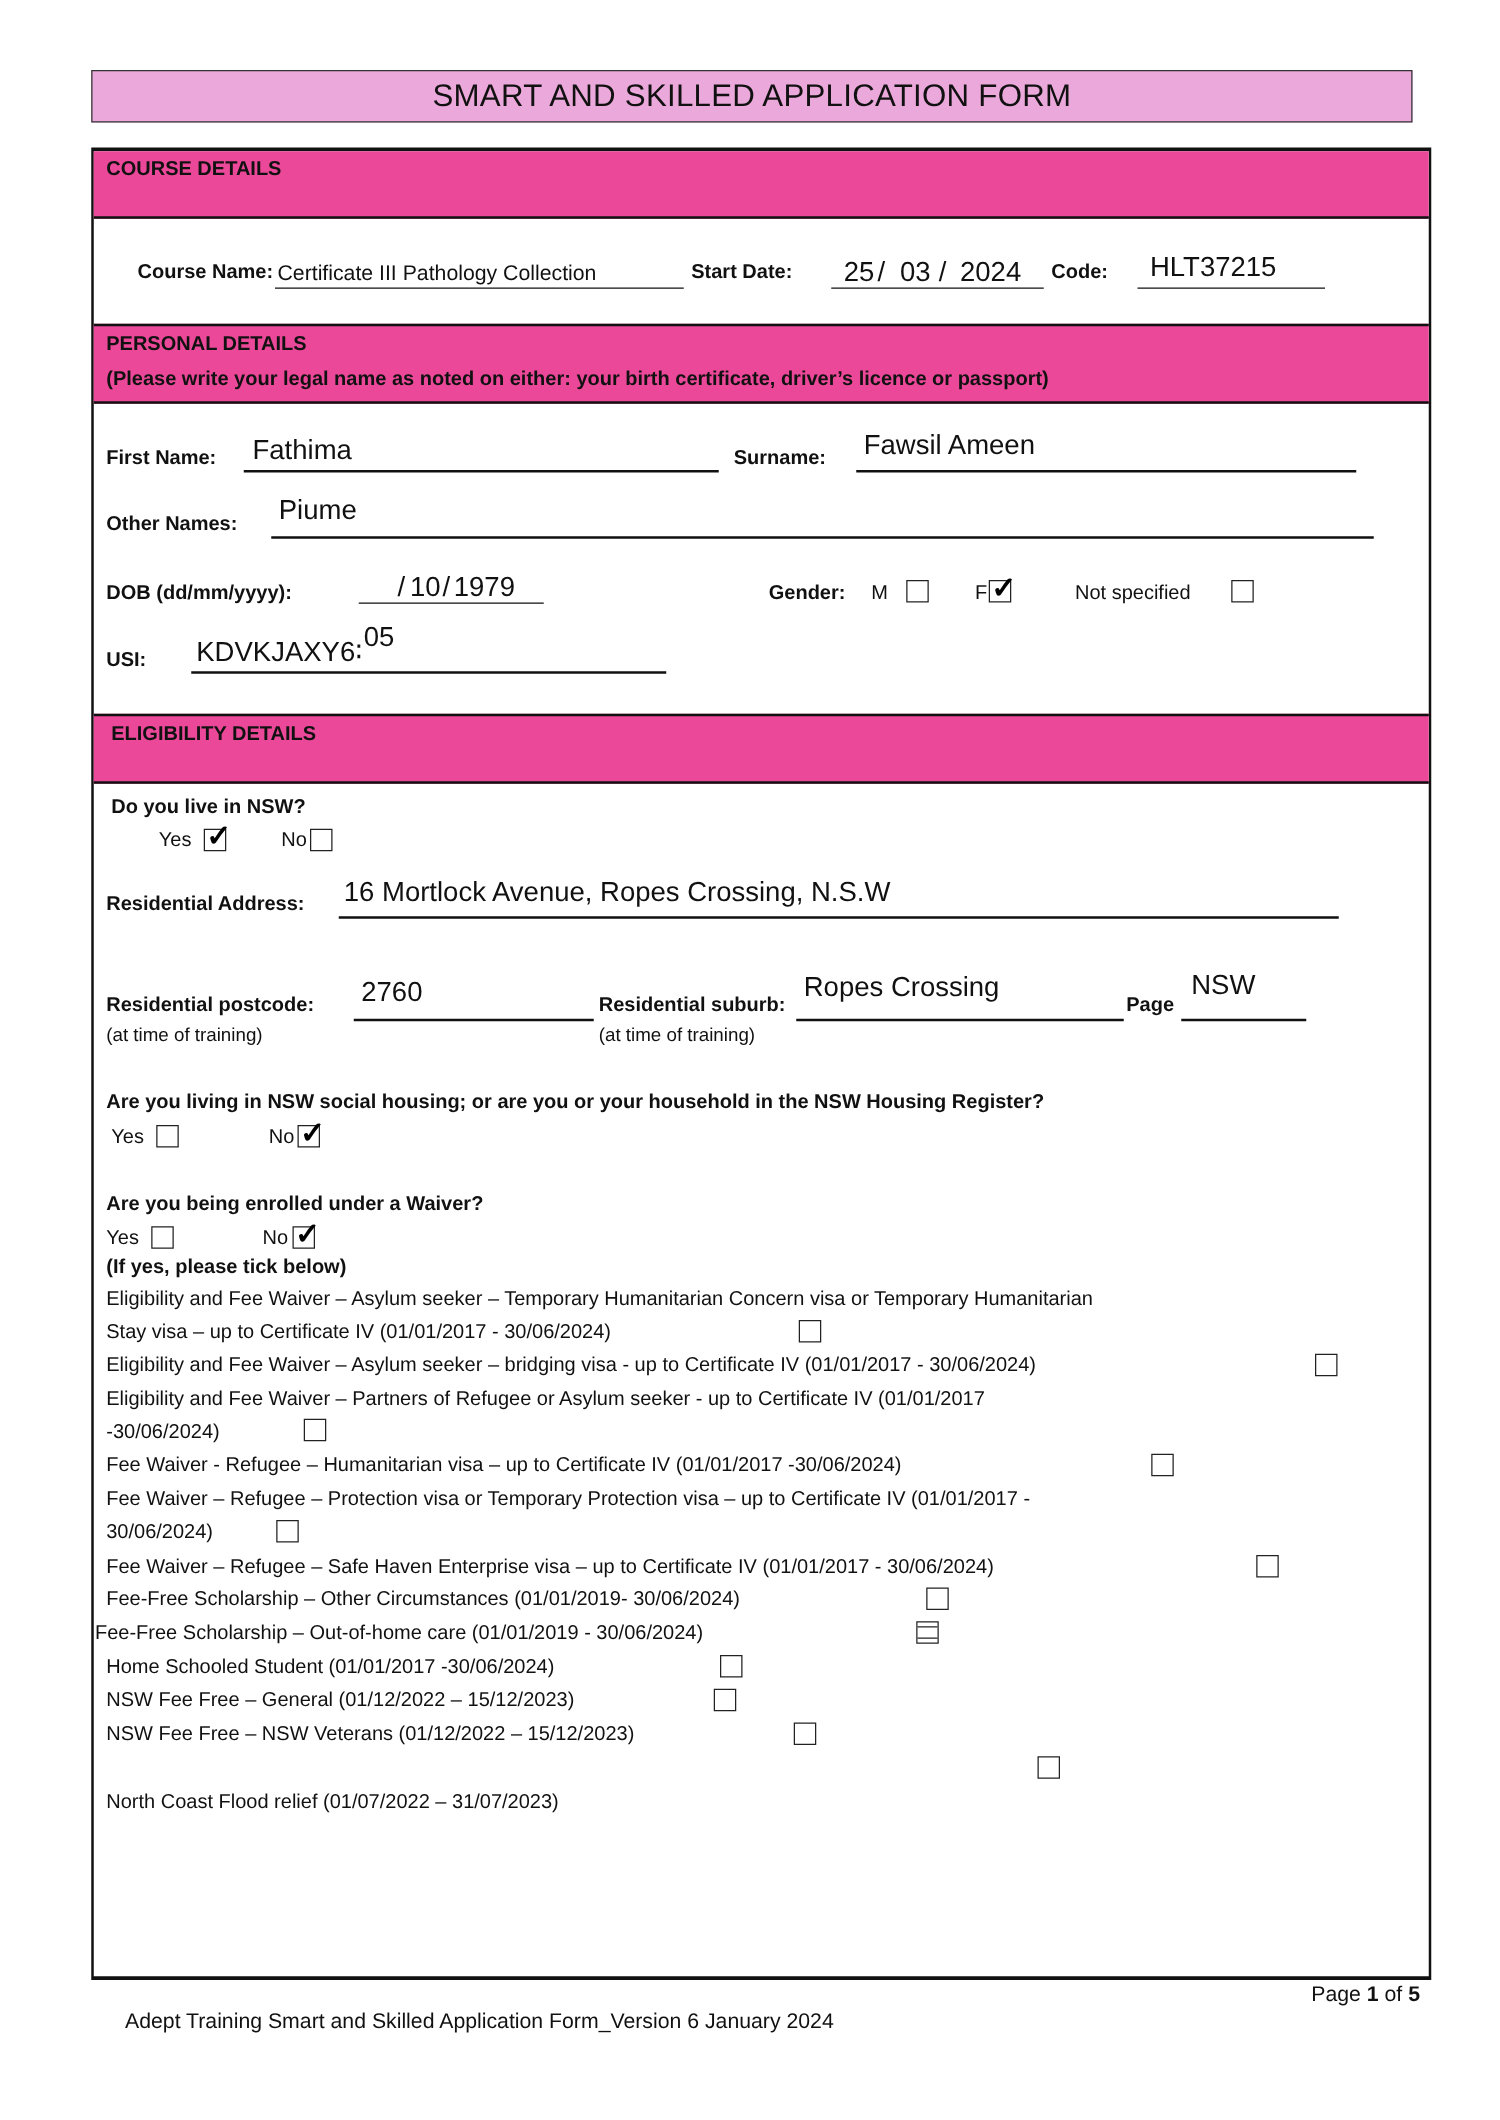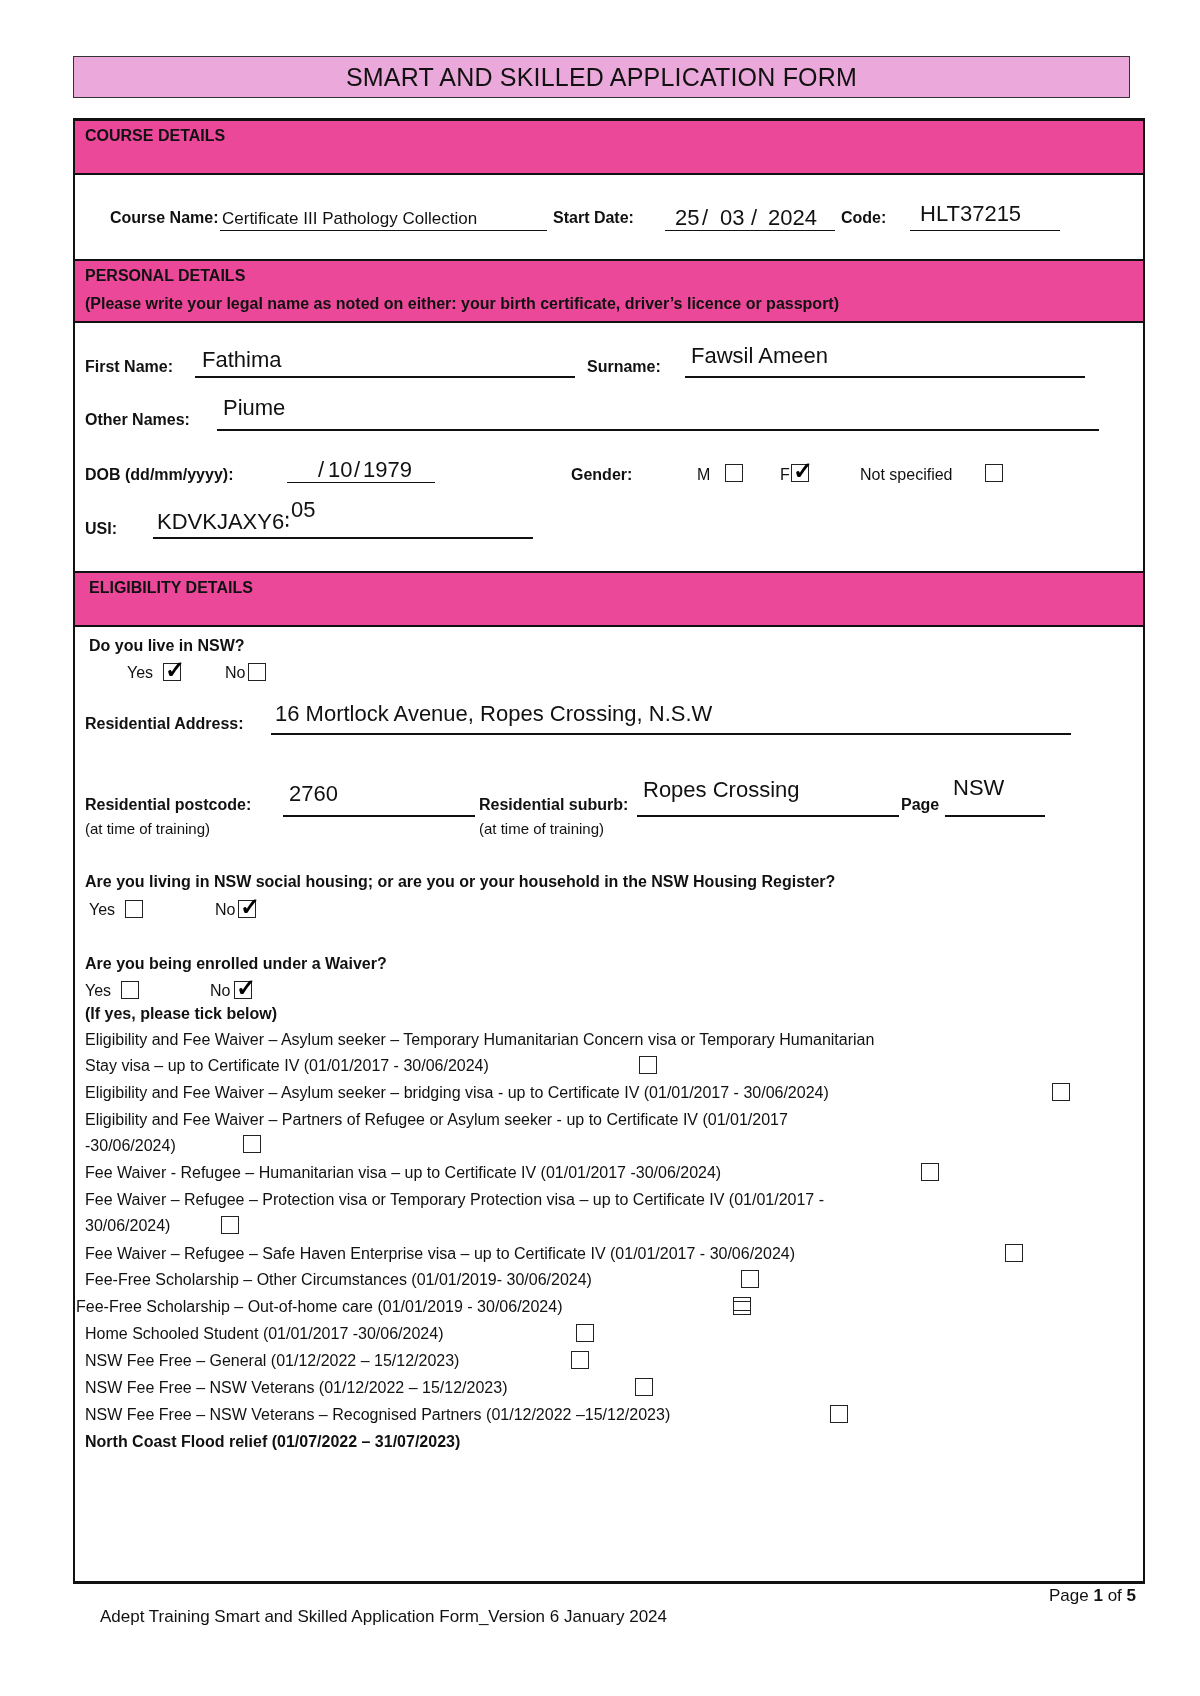--- a/index.html
+++ b/index.html
@@ -94,21 +94,21 @@
   <div class="uline" style="left:142px; top:308px; width:882px;"></div>
 
   <span class="abs lbl" style="left:10px; top:345px;">DOB (dd/mm/yyyy):</span>
   <span class="abs val" style="left:216px; top:336px;margin-top:40px;">05</span>
   <span class="abs val" style="left:243px; top:336px;">/</span>
   <span class="abs val" style="left:253px; top:336px;">10</span>
   <span class="abs val" style="left:279px; top:336px;">/</span>
   <span class="abs val" style="left:288px; top:336px;">1979</span>
   <div class="uline thin" style="left:212px; top:361px; width:148px;"></div>
 
-  <span class="abs lbl" style="left:496px; top:345px;text-align:right;">Gender:</span>
+  <span class="abs lbl" style="left:540px; top:345px;text-align:right;">Gender:</span>
   <span class="abs txt" style="left:622px; top:345px;">M</span>
   <div class="cb" style="left:650px; top:343px;"></div>
   <span class="abs txt" style="left:705px; top:345px;">F</span>
   <div class="cb" style="left:716px; top:343px;">
       <span class="tick">✓</span>
     </div>
   <span class="abs txt" style="left:785px; top:345px;">Not specified</span>
   <div class="cb" style="left:910px; top:343px;"></div>
 
   <span class="abs lbl" style="left:10px; top:399px;">USI:</span>
@@ -191,22 +191,21 @@
 
   <span class="abs txt" style="left:10px; top:1204px;">Home Schooled Student (01/01/2017 -30/06/2024)</span>
   <div class="cb" style="left:501px; top:1203px;"></div>
 
   <span class="abs txt" style="left:10px; top:1231px;">NSW Fee Free – General (01/12/2022 – 15/12/2023)</span>
   <div class="cb" style="left:496px; top:1230px;"></div>
 
   <span class="abs txt" style="left:10px; top:1258px;">NSW Fee Free – NSW Veterans (01/12/2022 – 15/12/2023)</span>
   <div class="cb" style="left:560px; top:1257px;"></div>
 
-  <span class="abs txt" style="left:10px; top:1285px;">NSW Fee Free – NSW Veterans – Recognised Partners (01/12/2022 –15/12/2023)</span>
   <div class="cb" style="left:755px; top:1284px;"></div>
 
-  <span class="abs txt" style="left:10px; top:1312px;font-weight:bold;">North Coast Flood relief (01/07/2022 – 31/07/2023)</span>
+  <span class="abs txt" style="left:10px; top:1312px;">North Coast Flood relief (01/07/2022 – 31/07/2023)</span>
 </div>
 
 <div class="page-num">
   <span>Page </span><b>1</b><span> of </span><b>5</b>
 </div>
 <div class="footer-text">Adept Training Smart and Skilled Application Form_Version 6 January  2024</div>
 
 </body></html>

